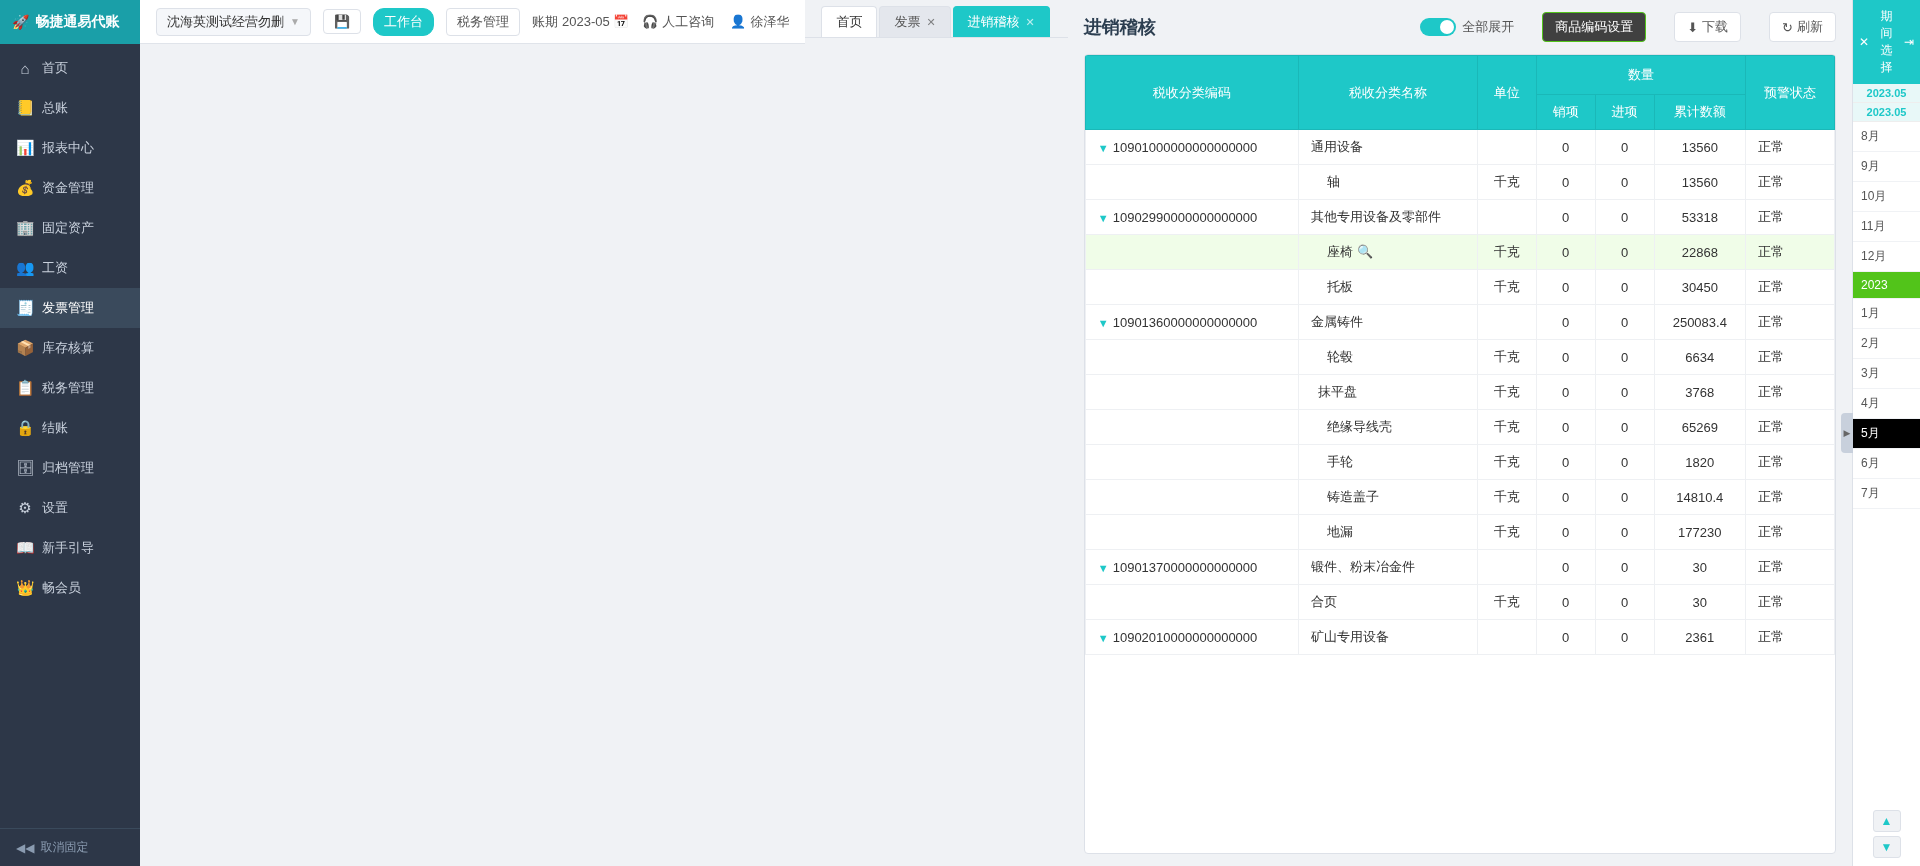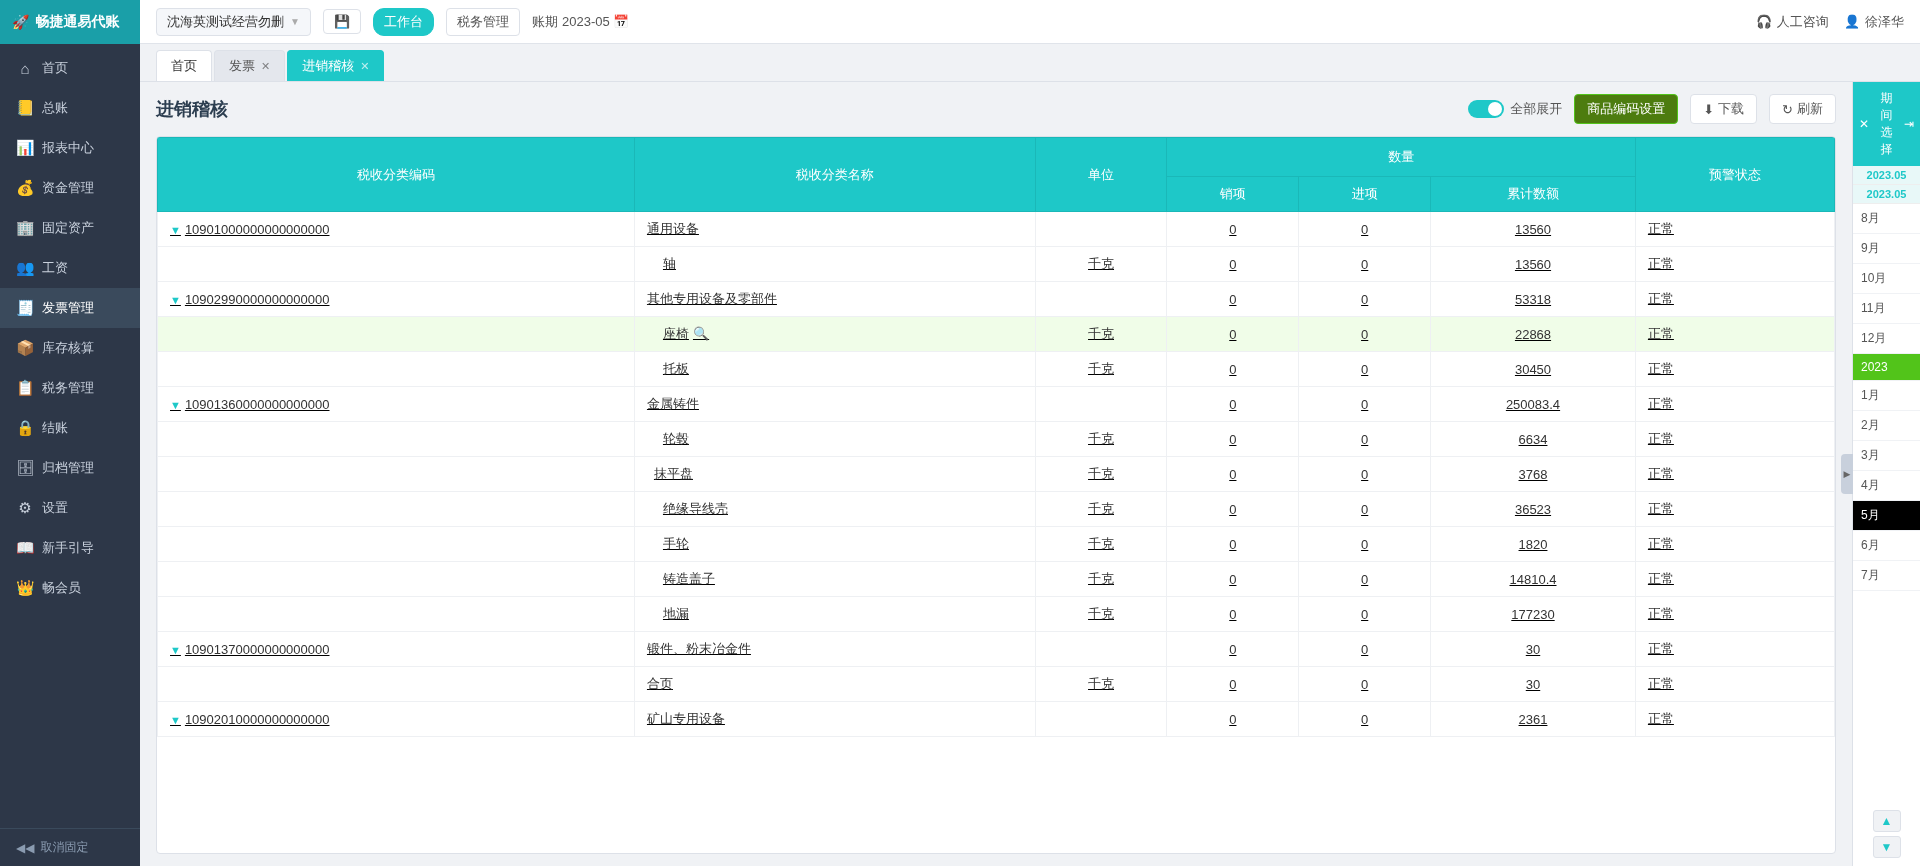--- a/index.html
+++ b/index.html
@@ -47,21 +47,21 @@
       align-items: center;
       gap: 6px;
       cursor: pointer;
       border-top: 1px solid #3a4a5c;
     }
 
     
     .main {
       flex: 1;
       display: flex;
-      flex-direction: column;
+      flex-direction: row;
       height: 100%;
       overflow: hidden;
     }
 
     
     .topbar {
       height: 44px;
       background: #fff;
       border-bottom: 1px solid #e0e4ea;
       display: flex;
@@ -180,21 +180,21 @@
       margin-bottom: 12px;
     }
     .page-title {
       font-size: 18px;
       font-weight: bold;
       color: #2c3e50;
     }
     .page-actions {
       display: flex;
       align-items: center;
-      gap: 12px;
+      gap: 28px;
     }
     .toggle-switch {
       display: flex;
       align-items: center;
       gap: 6px;
       font-size: 13px;
       color: #555;
     }
     .toggle-track {
       width: 36px;
@@ -219,21 +219,21 @@
       gap: 4px;
       padding: 5px 12px;
       border-radius: 4px;
       cursor: pointer;
       font-size: 13px;
       border: 1px solid #dde1e8;
       background: #fff;
       color: #555;
     }
     .action-btn.green {
-      background: #4d7c0f;
+      background: #404040;
       color: #fff;
       border-color: #52c41a;
     }
 
     
     .table-wrapper {
       flex: 1;
       overflow: auto;
       background: #fff;
       border-radius: 4px;
@@ -255,21 +255,20 @@
     thead tr:last-child th {
       background: #1ec8c8;
       color: #fff;
       padding: 8px 12px;
       text-align: center;
       font-weight: 500;
       border: 1px solid #1ab8b8;
     }
     tbody tr {
       border-bottom: 1px solid #eef0f3;
-      text-decoration: underline;
     }
     tbody tr.highlighted { background: #f0fde8; }
     tbody td {
       padding: 8px 12px;
       color: #333;
       border: 1px solid #eef0f3;
     }
     tbody td.center { text-align: center; }
     .tree-icon { color: #1ec8c8; font-size: 11px; margin-right: 4px; }
 
@@ -604,21 +603,21 @@
         <td class="center">0</td>
         <td class="center">3768</td>
         <td>正常</td>
       </tr>
               <tr>
         <td></td>
         <td style="padding-left:28px;">绝缘导线壳</td>
         <td class="center">千克</td>
         <td class="center">0</td>
         <td class="center">0</td>
-        <td class="center">36523</td>
+        <td class="center">65269</td>
         <td>正常</td>
       </tr>
               <tr>
         <td></td>
         <td style="padding-left:28px;">手轮</td>
         <td class="center">千克</td>
         <td class="center">0</td>
         <td class="center">0</td>
         <td class="center">1820</td>
         <td>正常</td>

